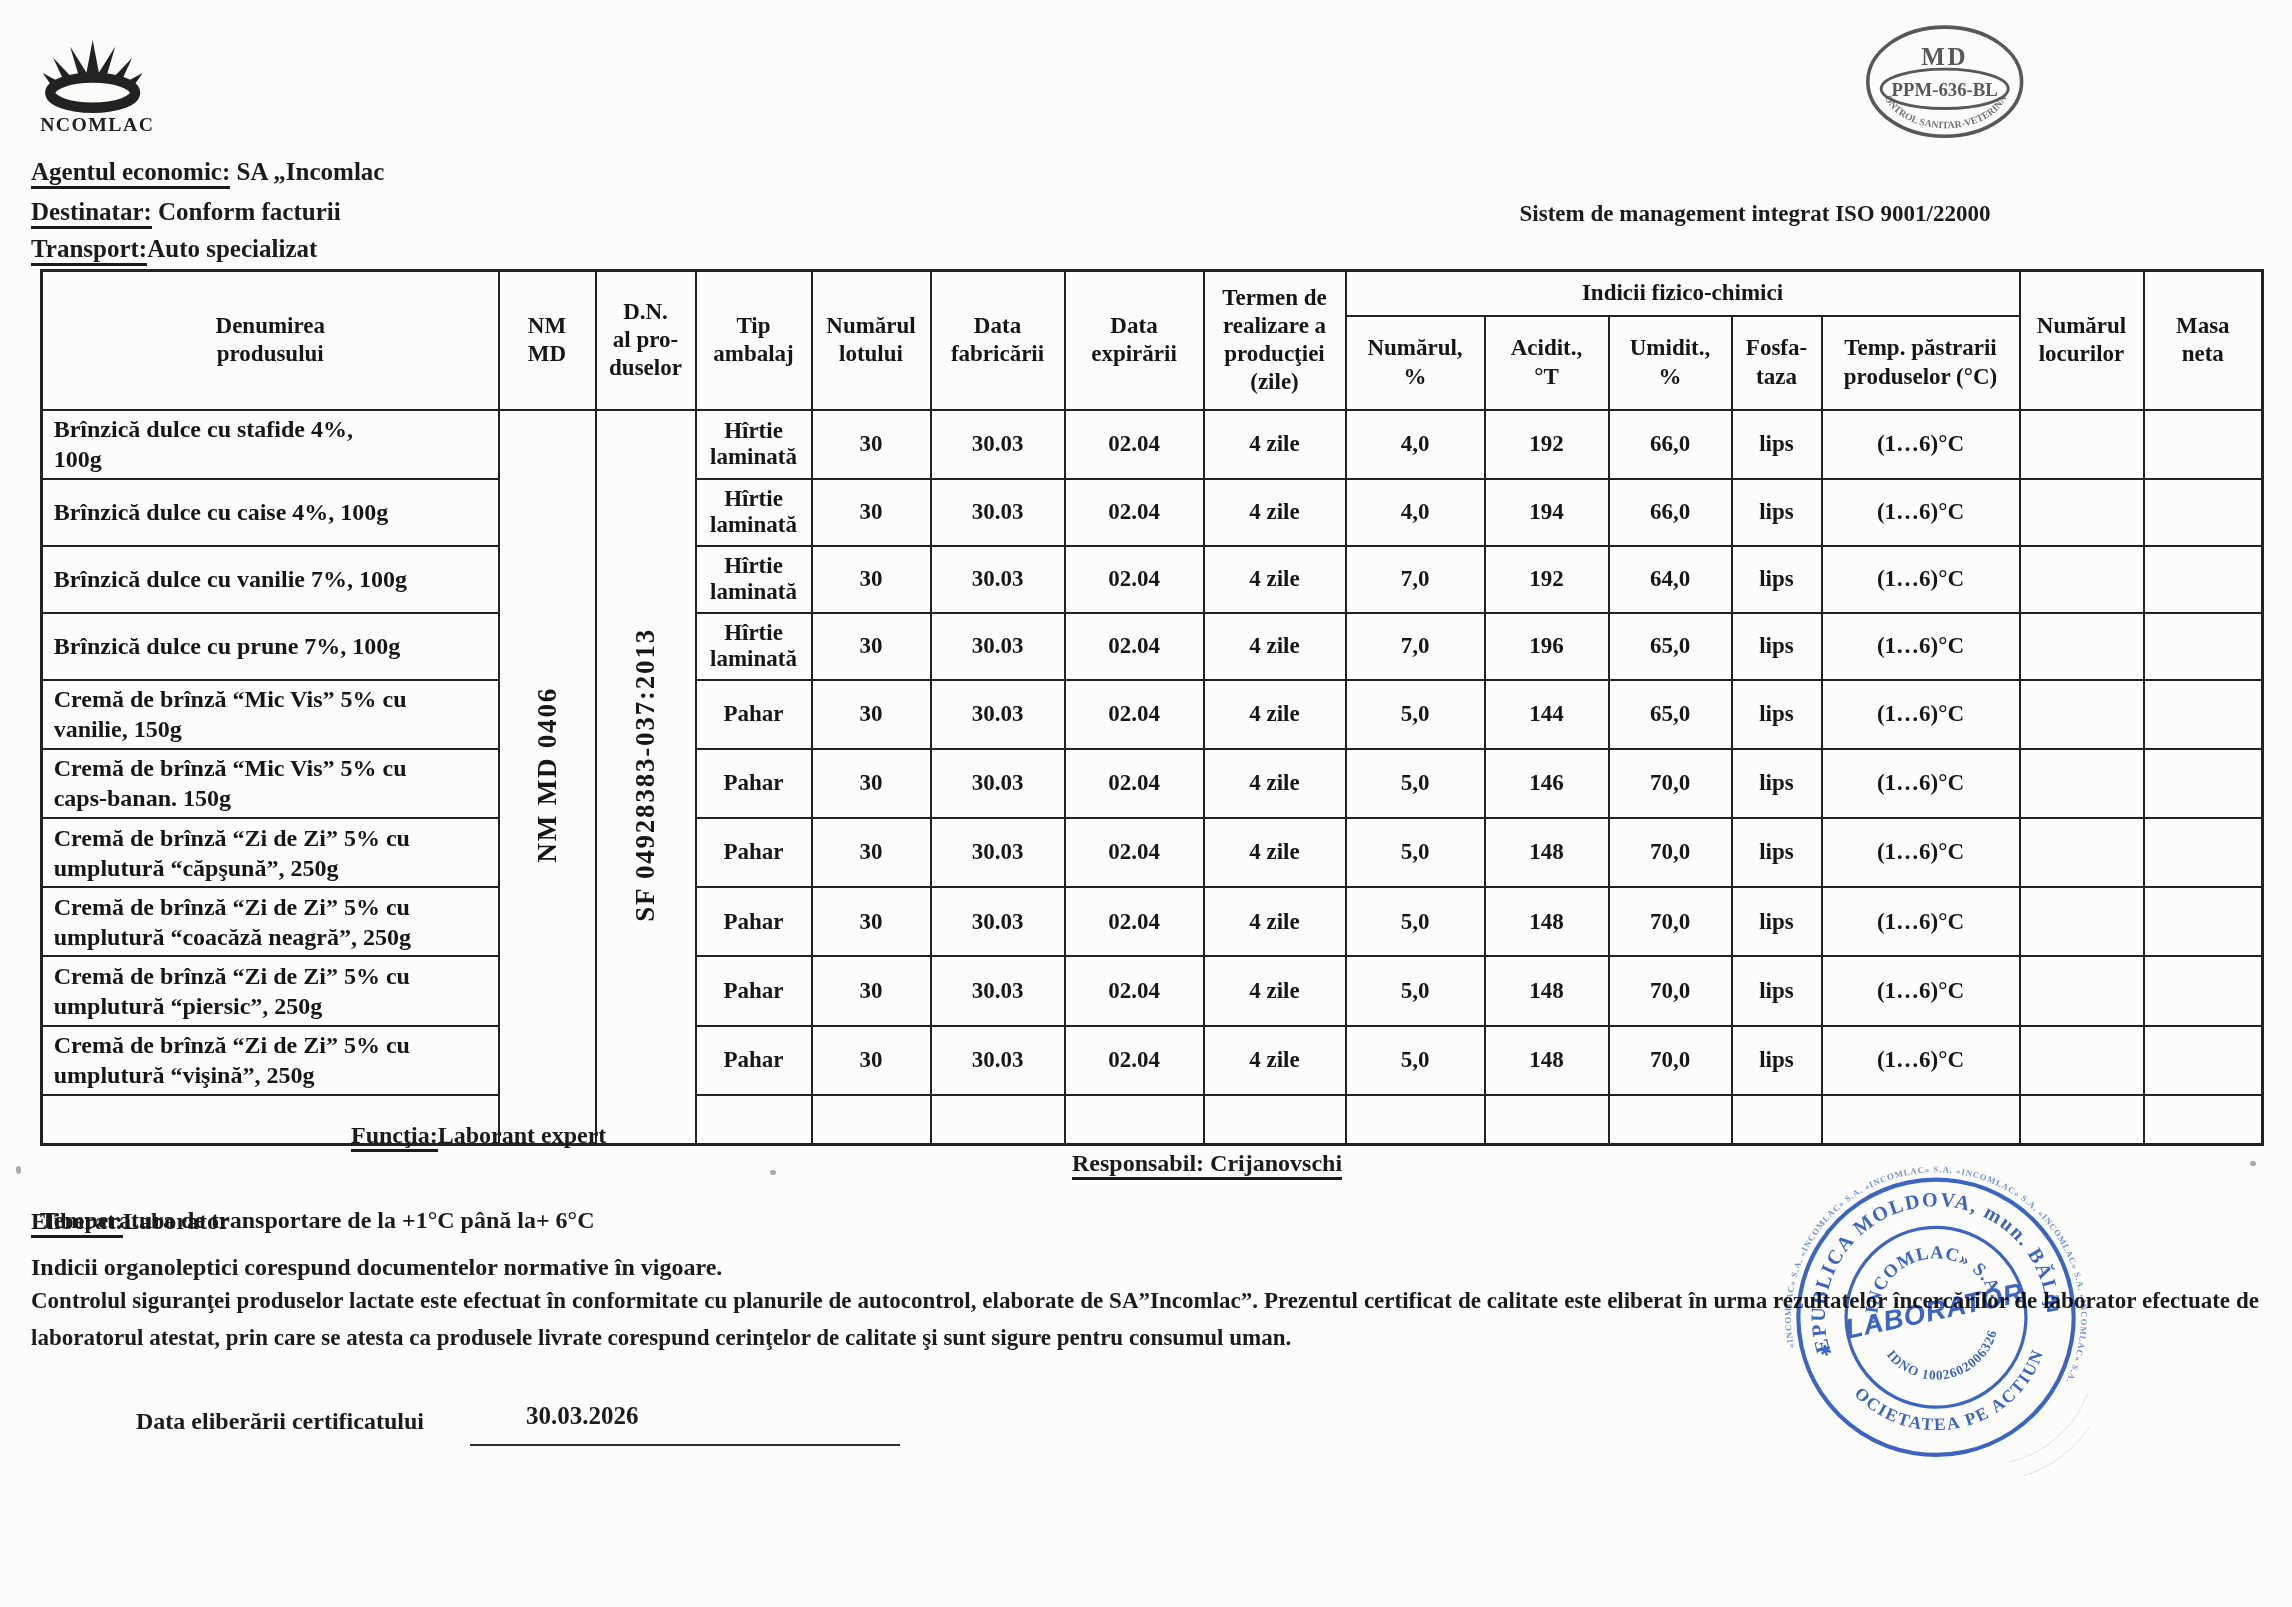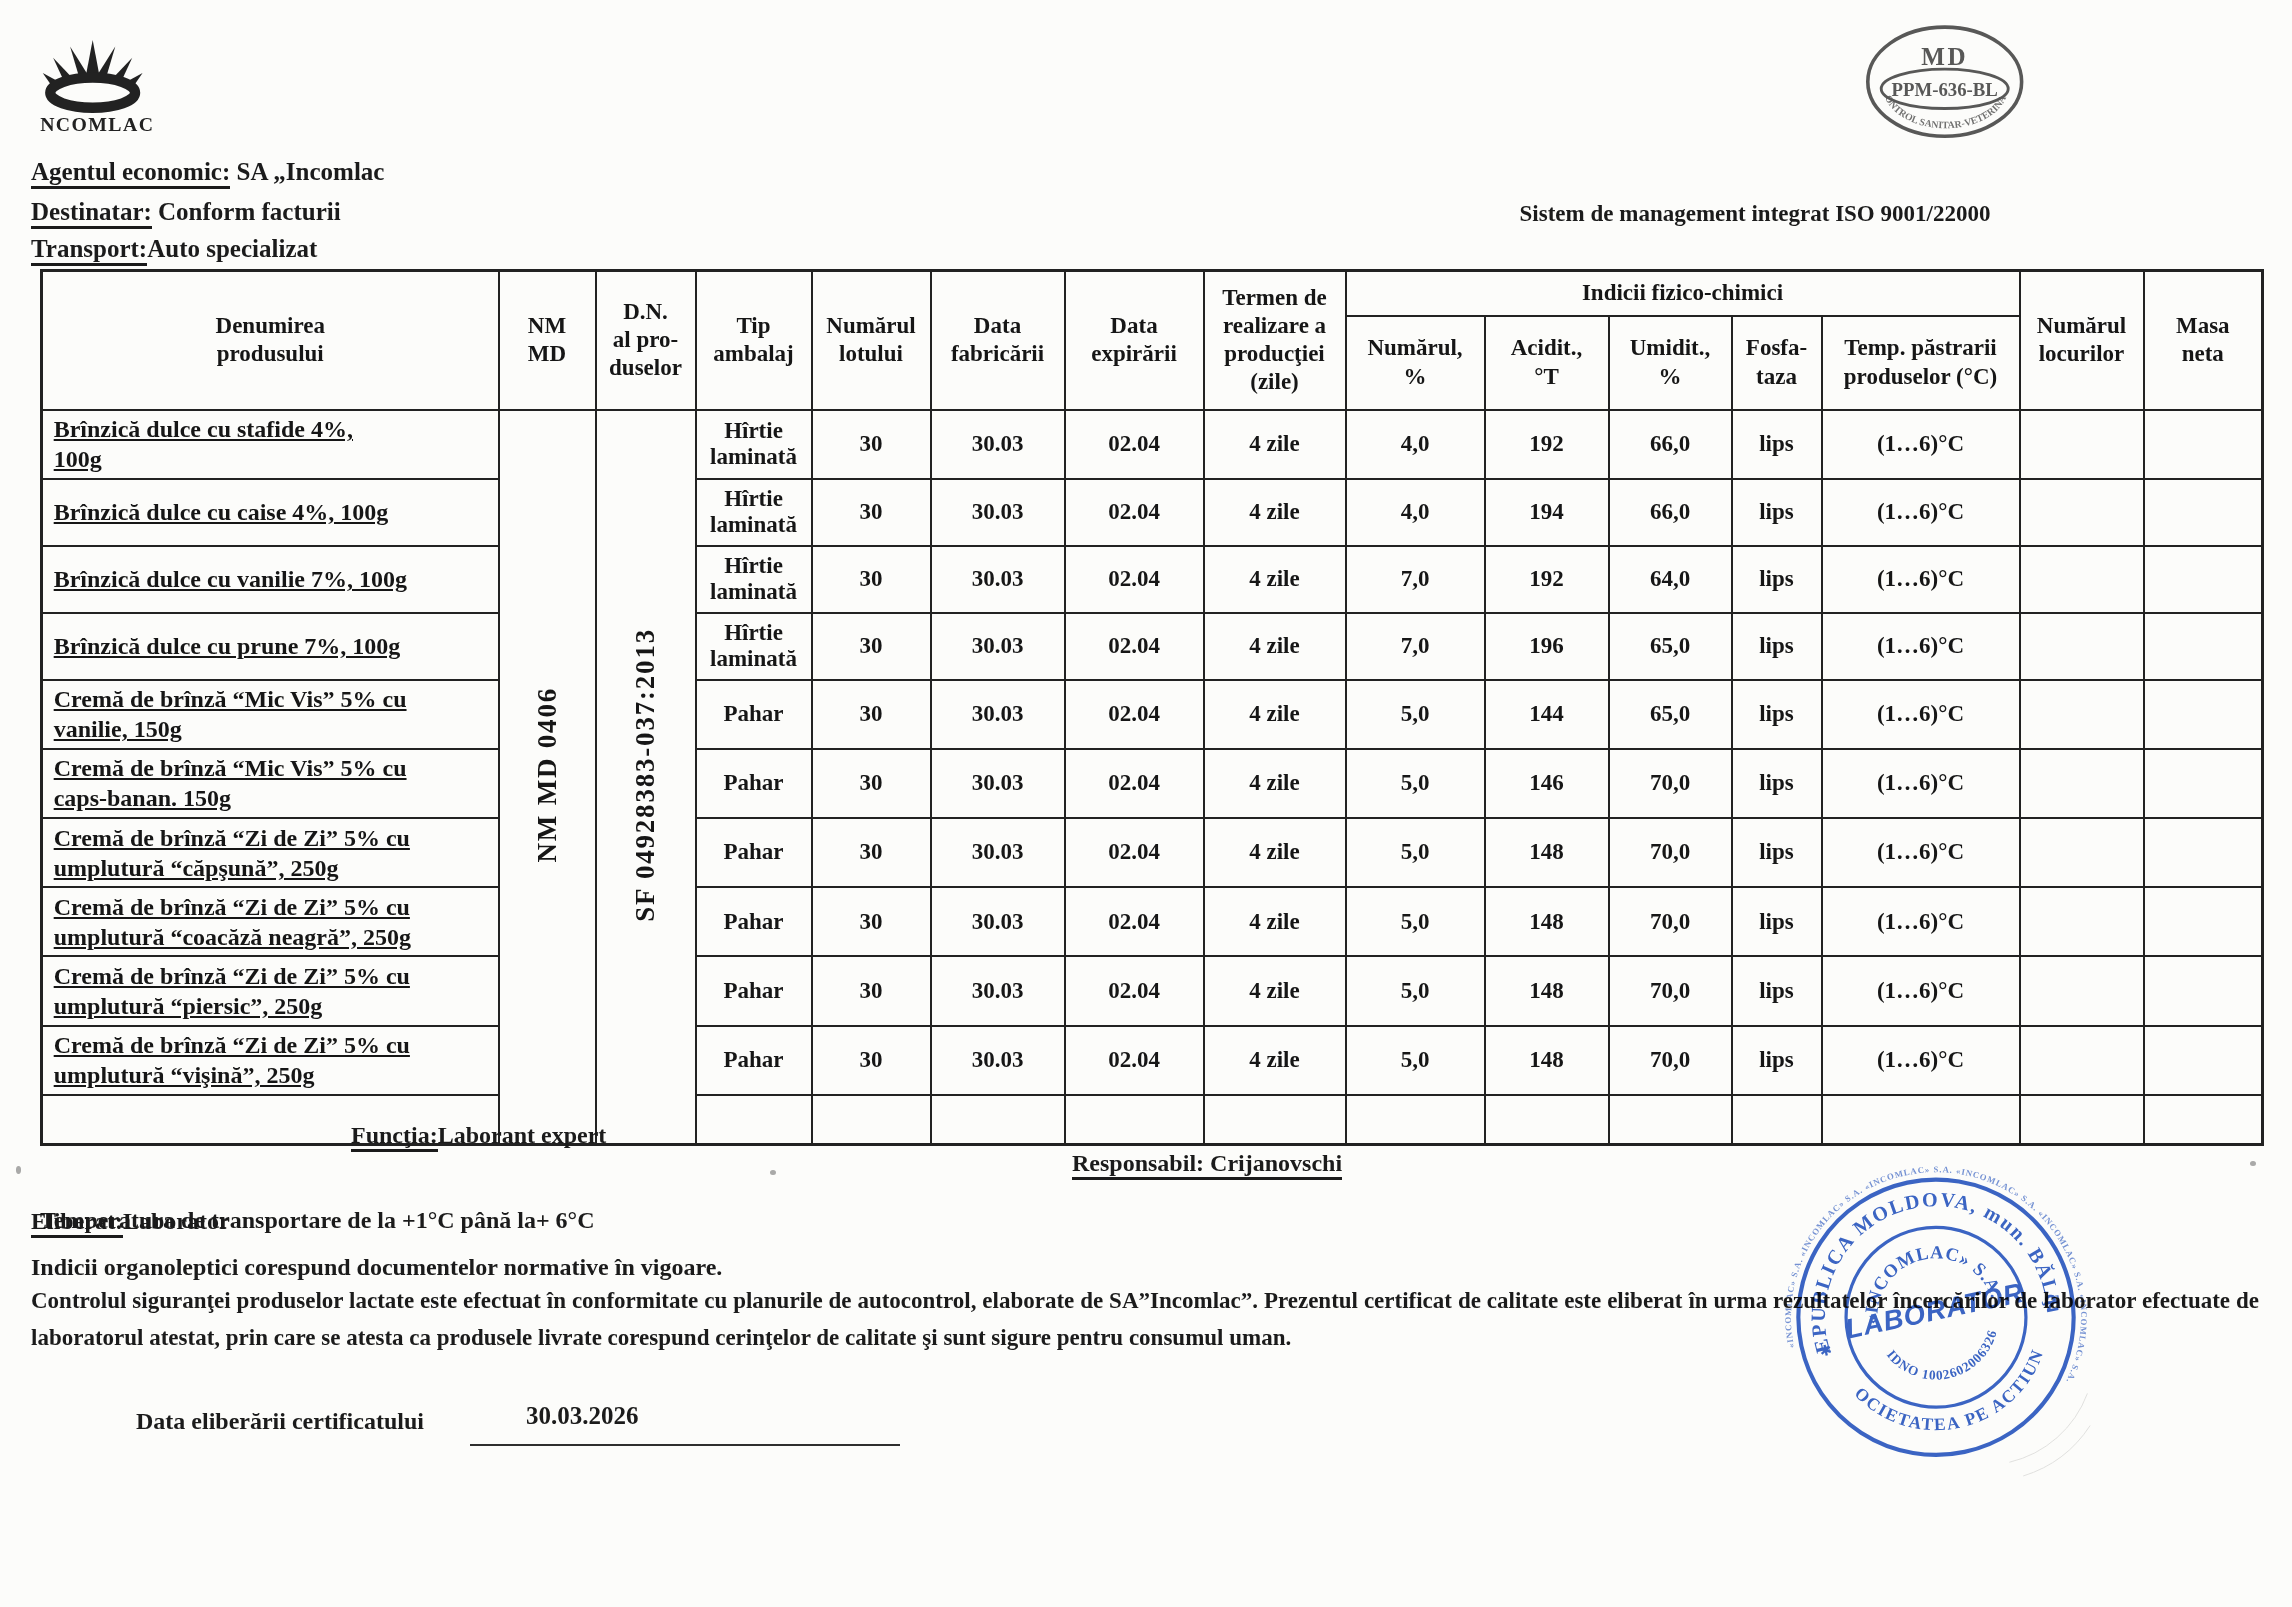--- a/index.html
+++ b/index.html
@@ -11,21 +11,21 @@
   .hline{left:31px;font-size:25px;font-weight:bold;white-space:nowrap;}
   .hline .u{border-bottom:3.6px solid #1b1b1b;padding-bottom:0.9px;}
   .iso{left:1397px;top:201px;width:716px;text-align:center;font-size:23px;font-weight:bold;}
   
   table.cert{position:absolute;left:40px;top:269px;width:2221px;table-layout:fixed;
              border-collapse:collapse;border:3.6px solid #222;}
   table.cert td,table.cert th{border:2.2px solid #222;vertical-align:middle;
              font-weight:bold;color:#161616;}
   table.cert th{font-size:23px;line-height:1.22;text-align:center;white-space:pre-line;padding:1.8px 3.6px;}
   table.cert td.c{font-size:23px;text-align:center;white-space:pre-line;line-height:1.15;}
-  table.cert td.name{font-size:24px;text-align:left;padding:3.6px 10.7px;white-space:pre-line;line-height:1.25;text-decoration:underline;}
+  table.cert td.name{font-size:24px;text-align:left;padding:3.6px 10.7px;white-space:pre-line;line-height:1.25;}
   table.cert td.vcell{text-align:center;vertical-align:middle;}
   .vert{display:inline-block;writing-mode:vertical-rl;transform:rotate(180deg);
         font-size:27px;font-weight:bold;letter-spacing:1.8px;white-space:nowrap;}
   tbody tr{height:67px;}
   tbody tr:last-child{height:50px;}
   tr.htier1{height:45px;}
   tr.htier2{height:94px;}
   
   .fline{font-size:24px;font-weight:bold;white-space:nowrap;}
   .fline .u{border-bottom:3.1px solid #1b1b1b;padding-bottom:0.9px;}

